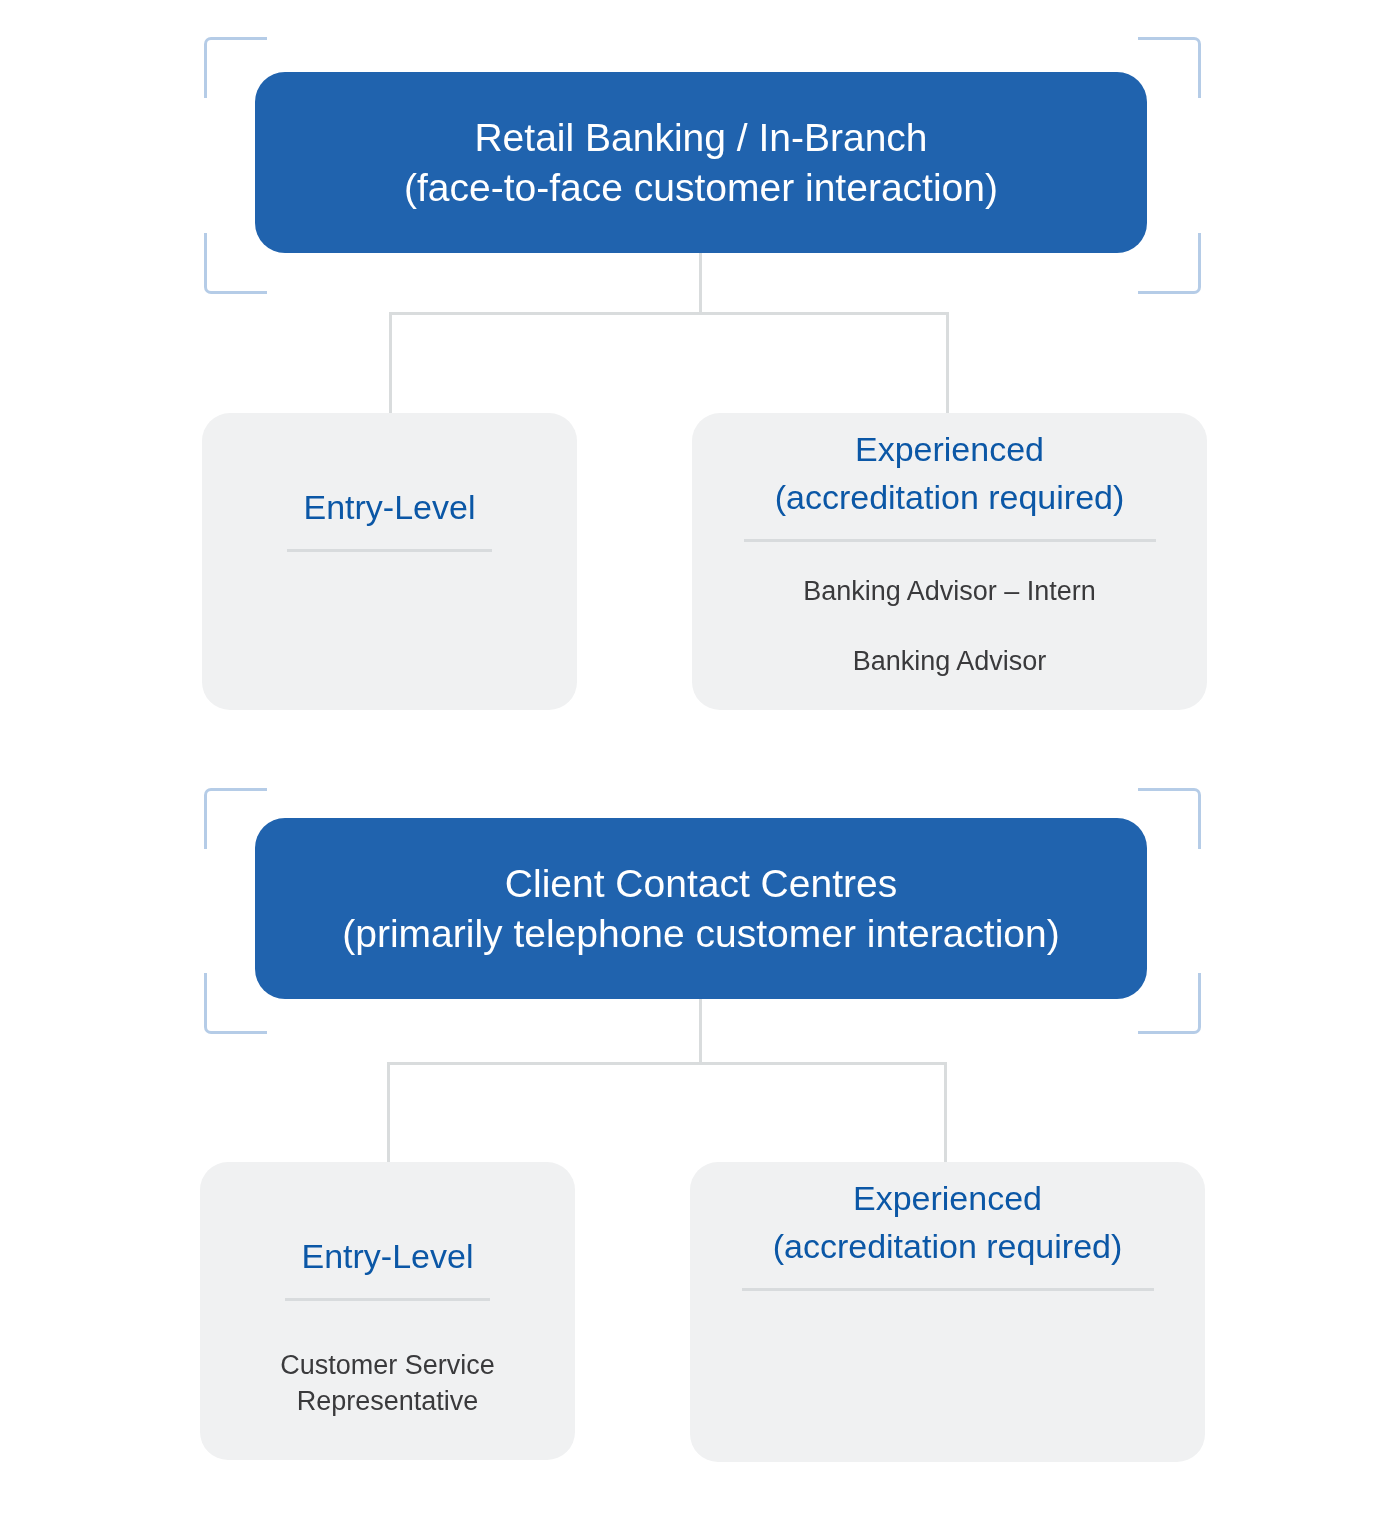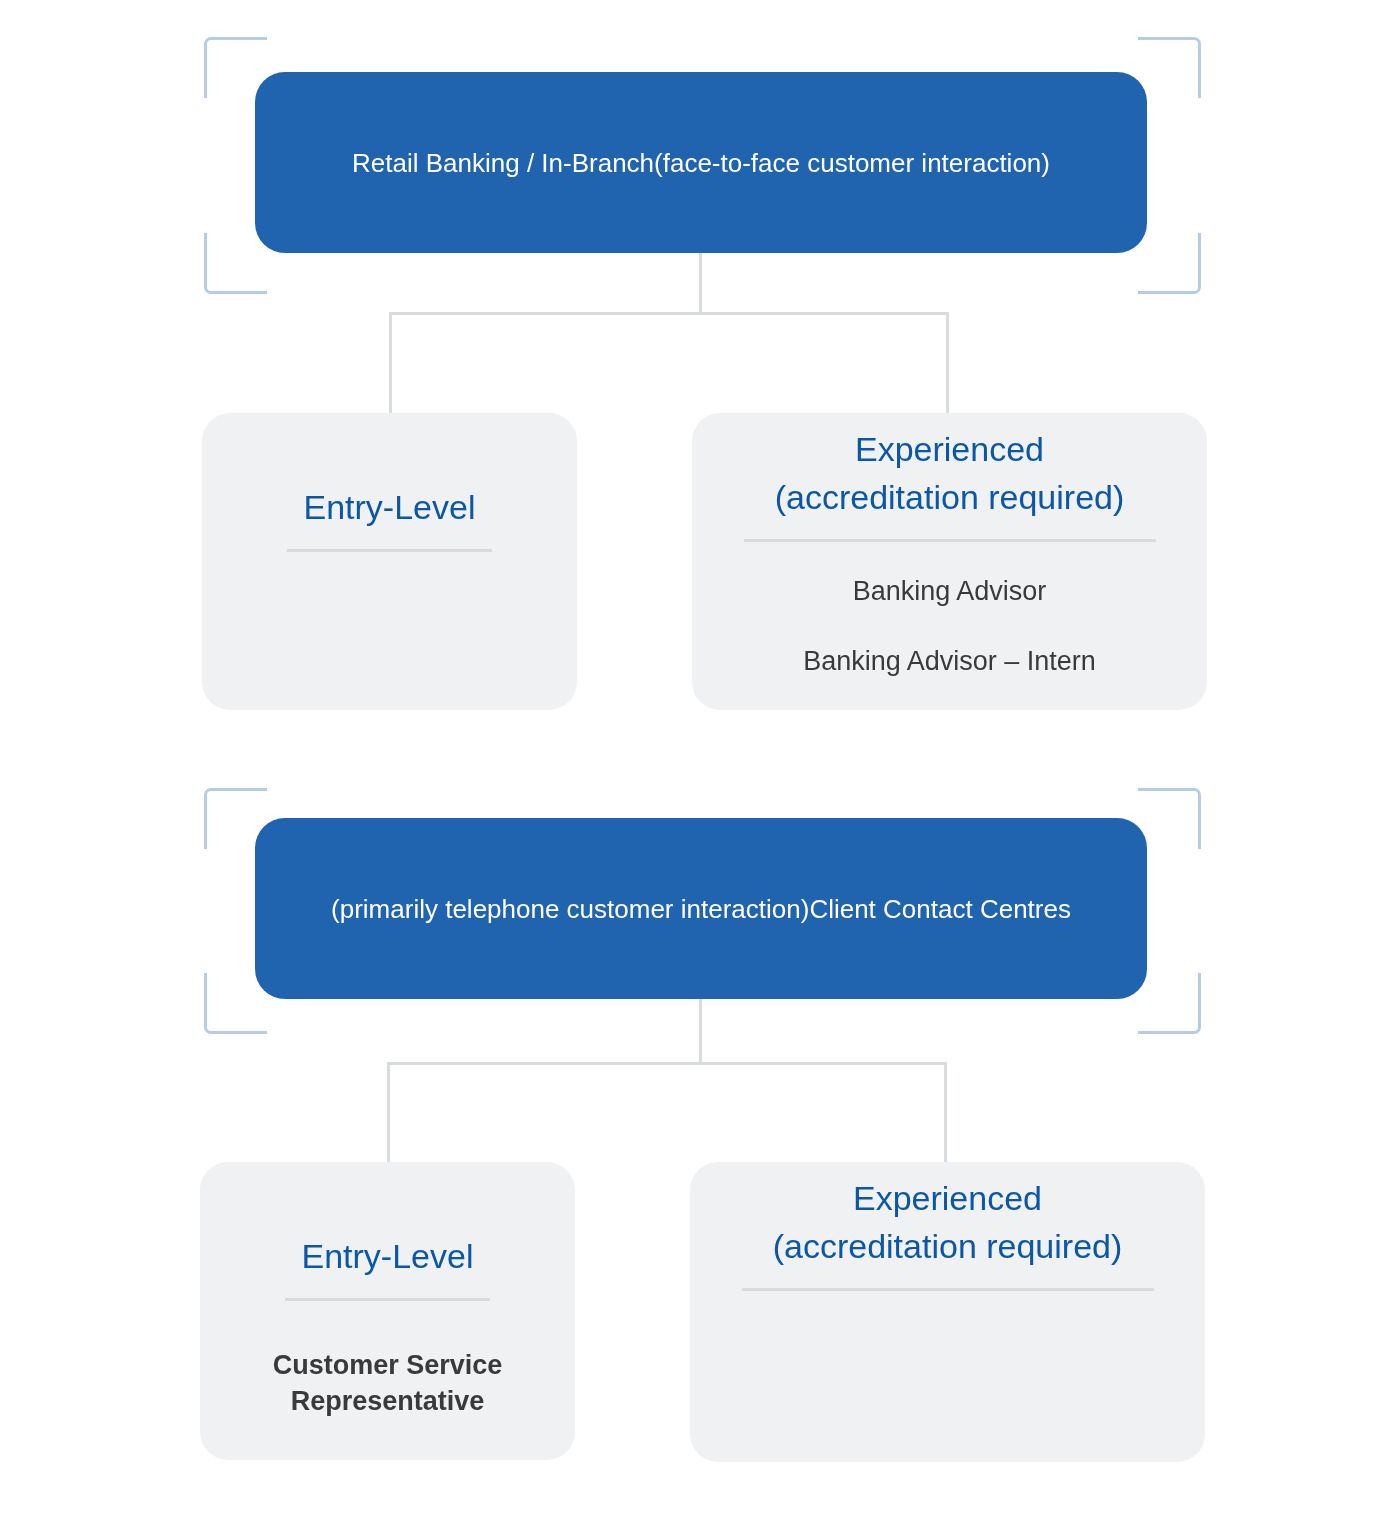--- a/index.html
+++ b/index.html
@@ -24,25 +24,25 @@
   .bk-bl { border-left-width: 3px; border-bottom-width: 3px; border-bottom-left-radius: 7px; }
   .bk-br { border-right-width: 3px; border-bottom-width: 3px;border-bottom-right-radius: 7px; }
 
   
   .header-box {
     position: absolute;
     background: #2063ae;
     border-radius: 30px;
     color: #ffffff;
     display: flex;
-    flex-direction: row;
+    flex-direction: column;
     justify-content: center;
     align-items: center;
     text-align: center;
-    font-size: 26px;
+    font-size: 39px;
     line-height: 50px;
   }
 
   
   .line { position: absolute; background: #d9dcdd; }
 
   
   .child {
     position: absolute;
     background: #f0f1f2;
@@ -66,21 +66,21 @@
     margin-top: 31px;
     display: flex;
     flex-direction: column;
     row-gap: 34px;
     color: #3a3a3c;
     font-size: 27px;
     line-height: 36px;
   }
   .single .child-items { margin-top: 46px; }
   .item { white-space: nowrap; }
-  .item.wrap-narrow { white-space: normal; max-width: 300px; font-weight: bold; }
+  .item.wrap-narrow { white-space: normal; max-width: 300px; }
   .item.wrap-wide   { white-space: normal; max-width: 330px; }
 </style>
 </head>
 <body>
 
 <div class="canvas">
 
   <div>
     <div class="bracket bk-tl" style="left:204px; top:37px;"></div>
     <div class="bracket bk-tr" style="left:1138px; top:37px;"></div>
@@ -106,35 +106,35 @@
       </div>
     </div>
 
     <div class="child wide" style="left:692px; top:413px; width:515px; height:297px;">
       <div class="child-heading">
         <div>Experienced</div>
         <div>(accreditation required)</div>
       </div>
       <div class="child-divider"></div>
       <div class="child-items">
+        <div class="item">Banking Advisor – Intern</div>
         <div class="item">Banking Advisor</div>
-        <div class="item">Banking Advisor – Intern</div>
       </div>
     </div>
   </div>
 
   <div>
     <div class="bracket bk-tl" style="left:204px; top:788px;"></div>
     <div class="bracket bk-tr" style="left:1138px; top:788px;"></div>
     <div class="bracket bk-bl" style="left:204px; top:973px;"></div>
     <div class="bracket bk-br" style="left:1138px; top:973px;"></div>
 
     <div class="header-box" style="left:255px; top:818px; width:892px; height:181px;">
+      <div>Client Contact Centres</div>
       <div>(primarily telephone customer interaction)</div>
-      <div>Client Contact Centres</div>
     </div>
 
     <div class="line" style="left:699px; top:999px; width:3px; height:63px;"></div>
     <div class="line" style="left:387px; top:1062px; width:560px; height:3px;"></div>
     <div class="line" style="left:387px; top:1062px; width:3px; height:100px;"></div>
     <div class="line" style="left:944px; top:1062px; width:3px; height:100px;"></div>
 
     <div class="child narrow single" style="left:200px; top:1162px; width:375px; height:298px;">
       <div class="child-heading">
         <div>Entry-Level</div>

